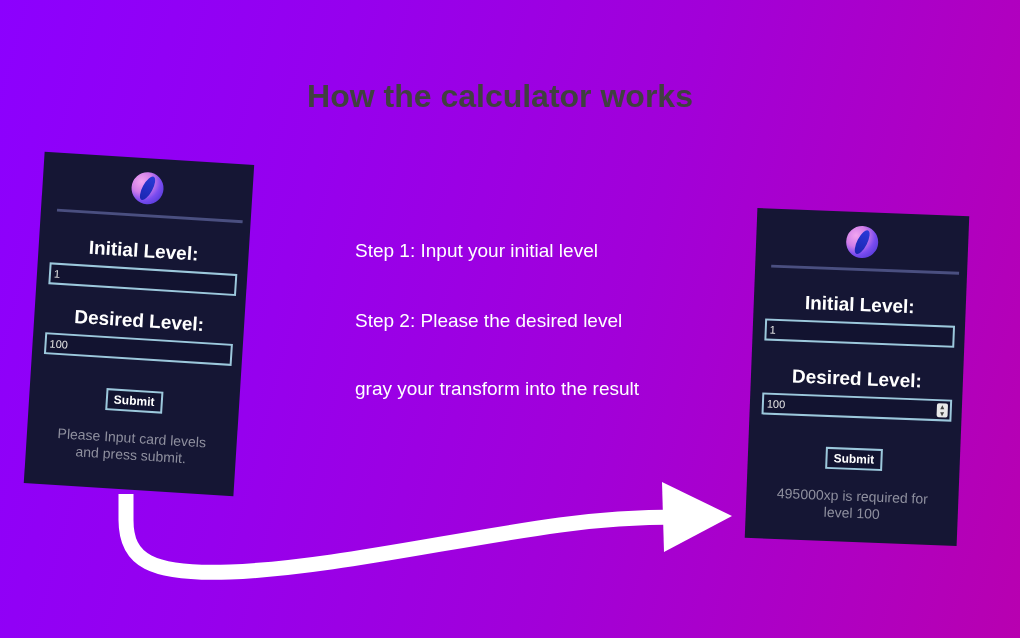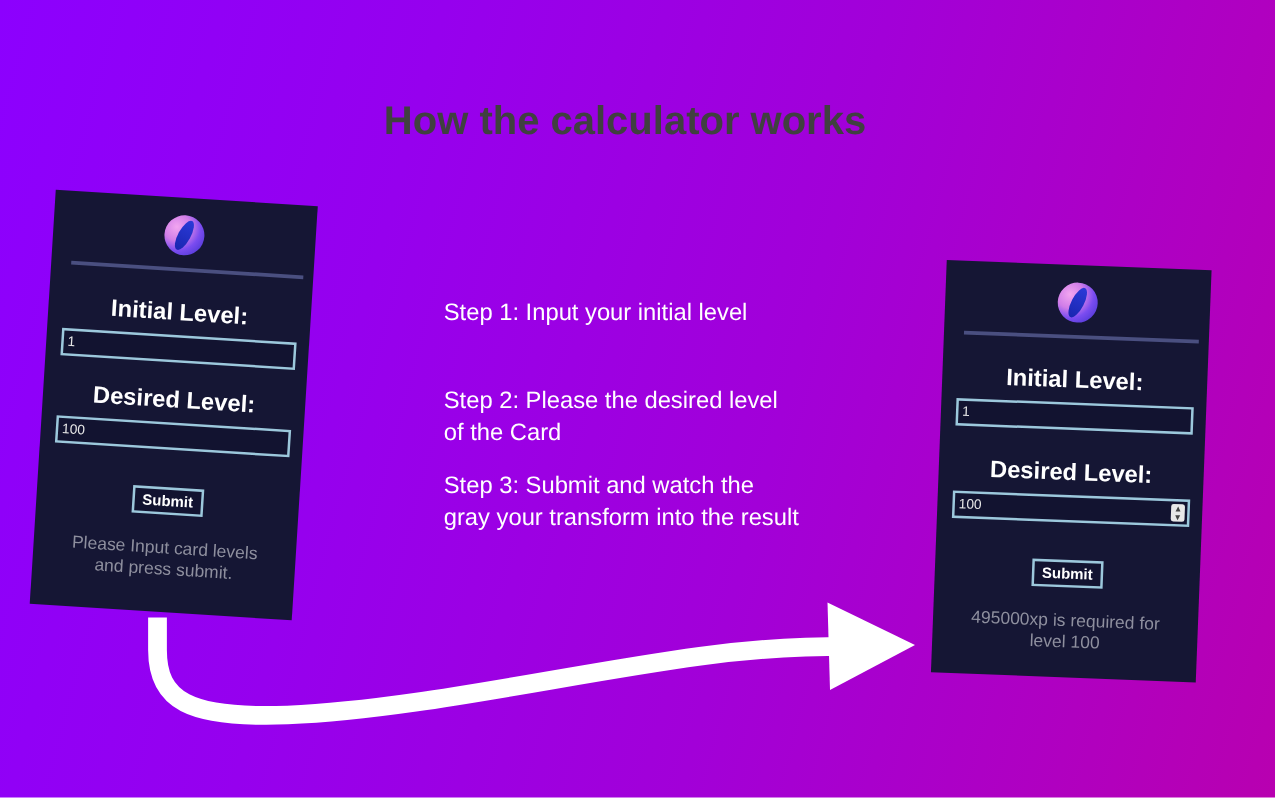--- a/index.html
+++ b/index.html
@@ -172,24 +172,22 @@
     <div>and press submit.</div>
   </div>
 </div>
 
 <div class="steps">
   <div class="step" style="top:0px;">
     <div>Step 1: Input your initial level</div>
   </div>
   <div class="step" style="top:70px;">
     <div>Step 2: Please the desired level</div>
-    <div>of the Card</div>
   </div>
   <div class="step" style="top:138px;">
-    <div>Step 3: Submit and watch the</div>
     <div>gray your transform into the result</div>
   </div>
 </div>
 
 <div class="card card-right">
   <div class="logo"></div>
   <div class="divider"></div>
   <div class="field-label" style="top:82px;">Initial Level:</div>
   <div class="field-input" style="top:110px;">1</div>
   <div class="field-label" style="top:156px;">Desired Level:</div>

